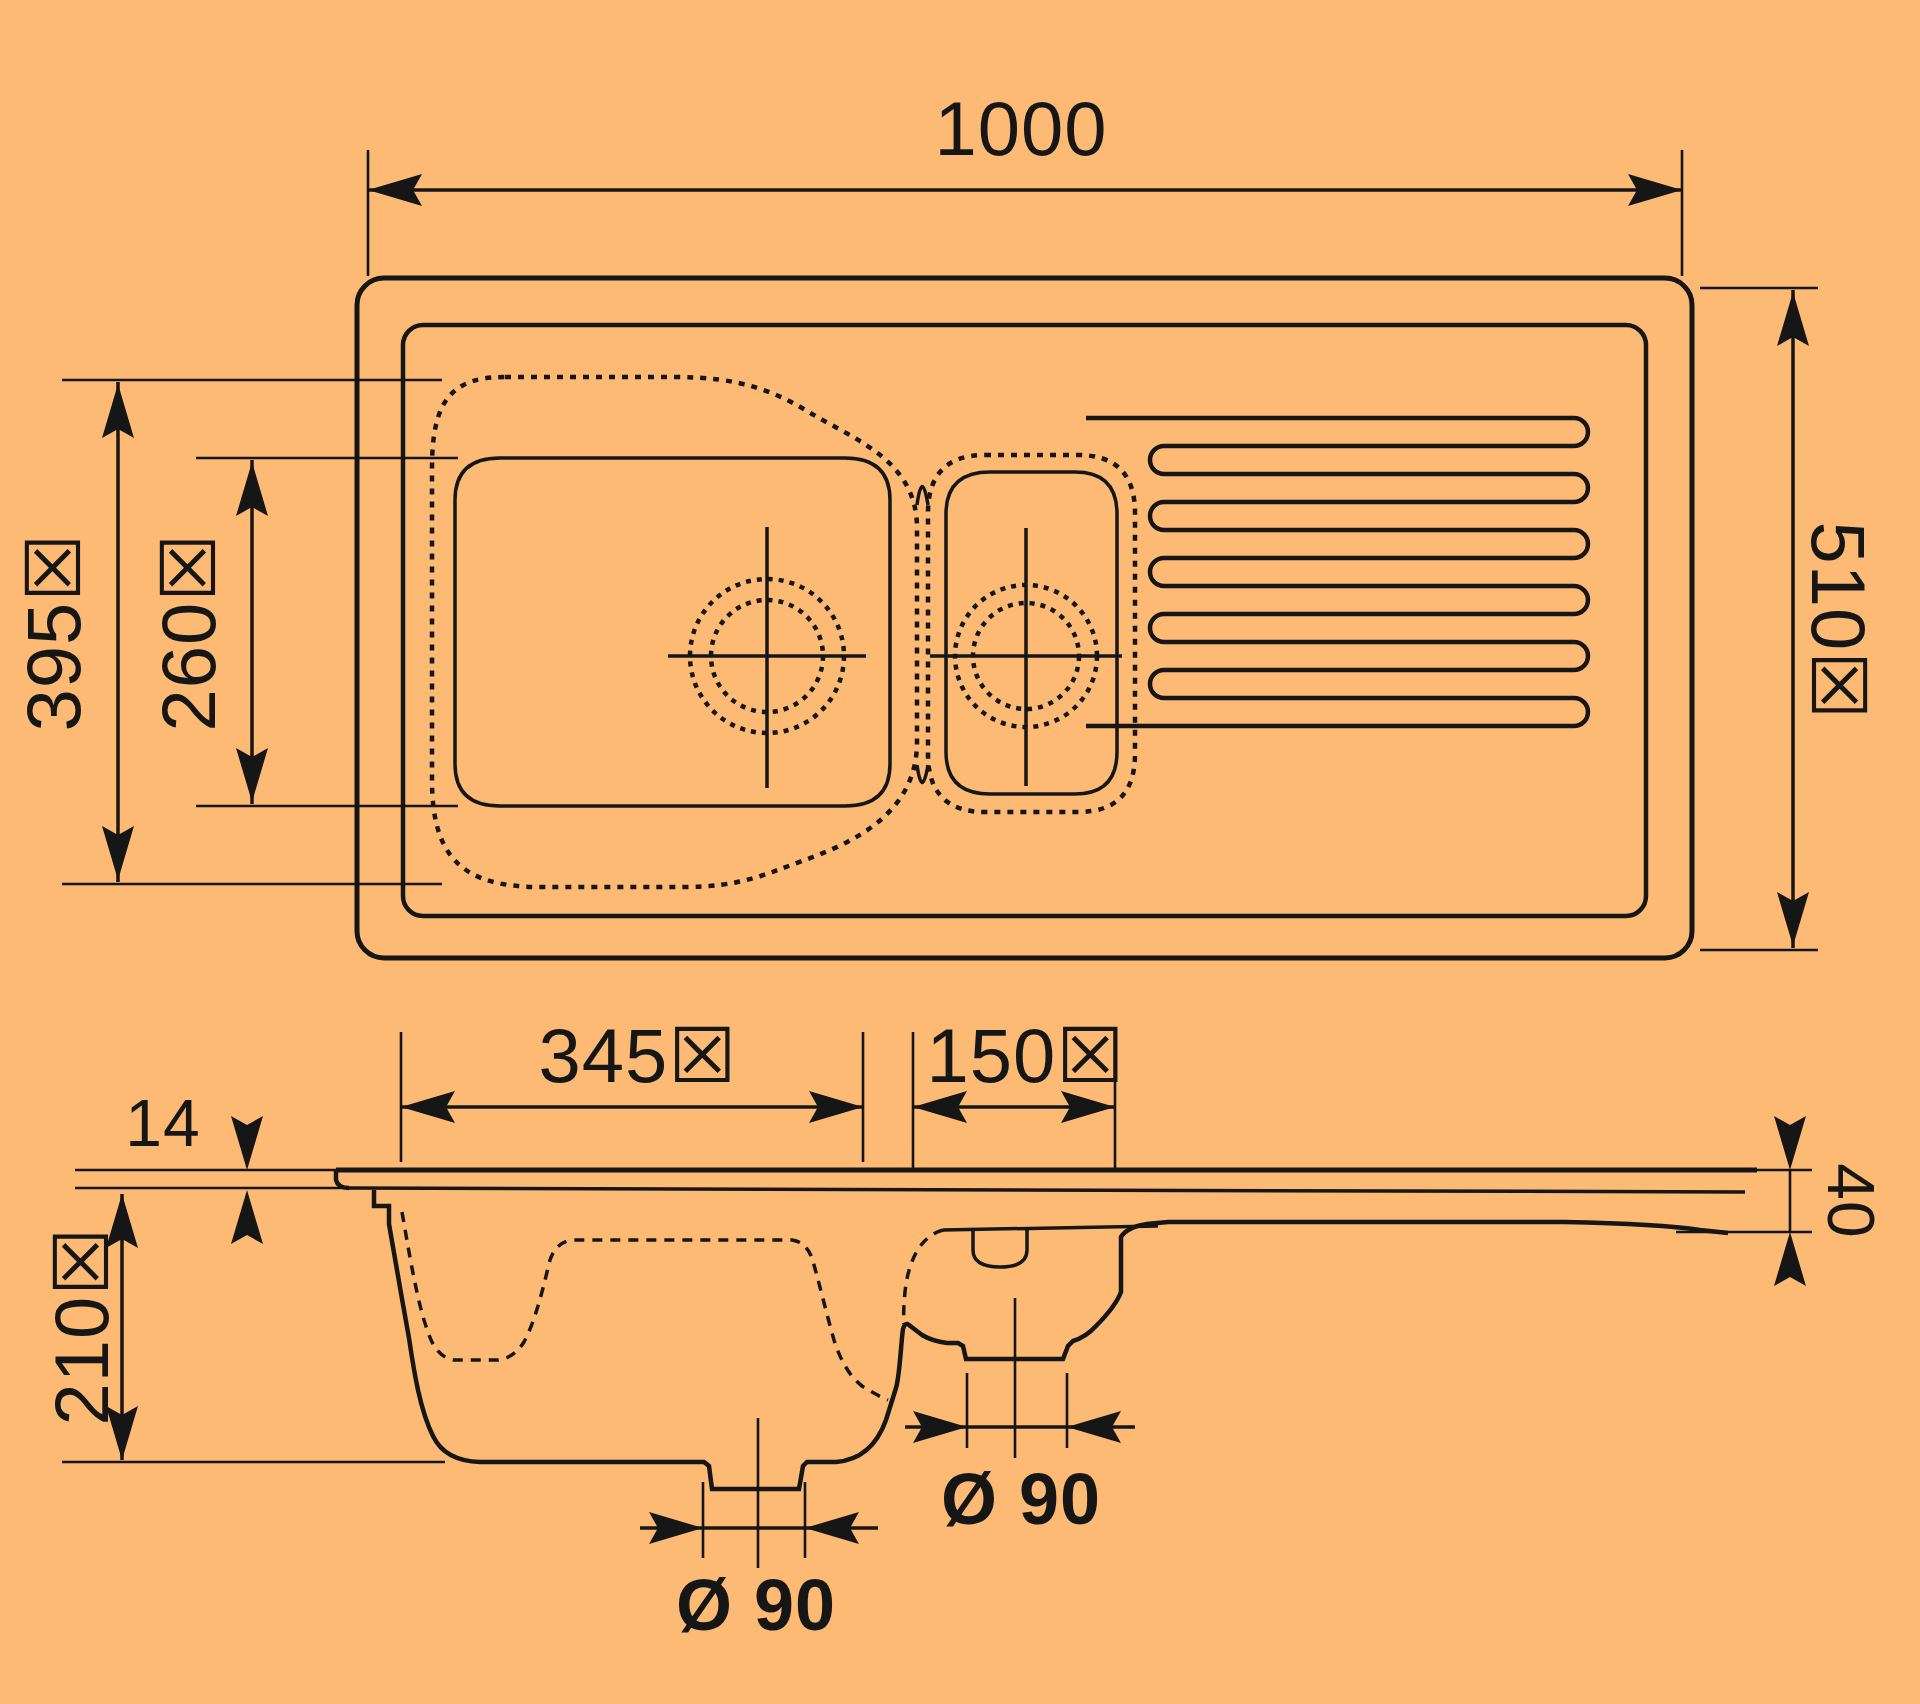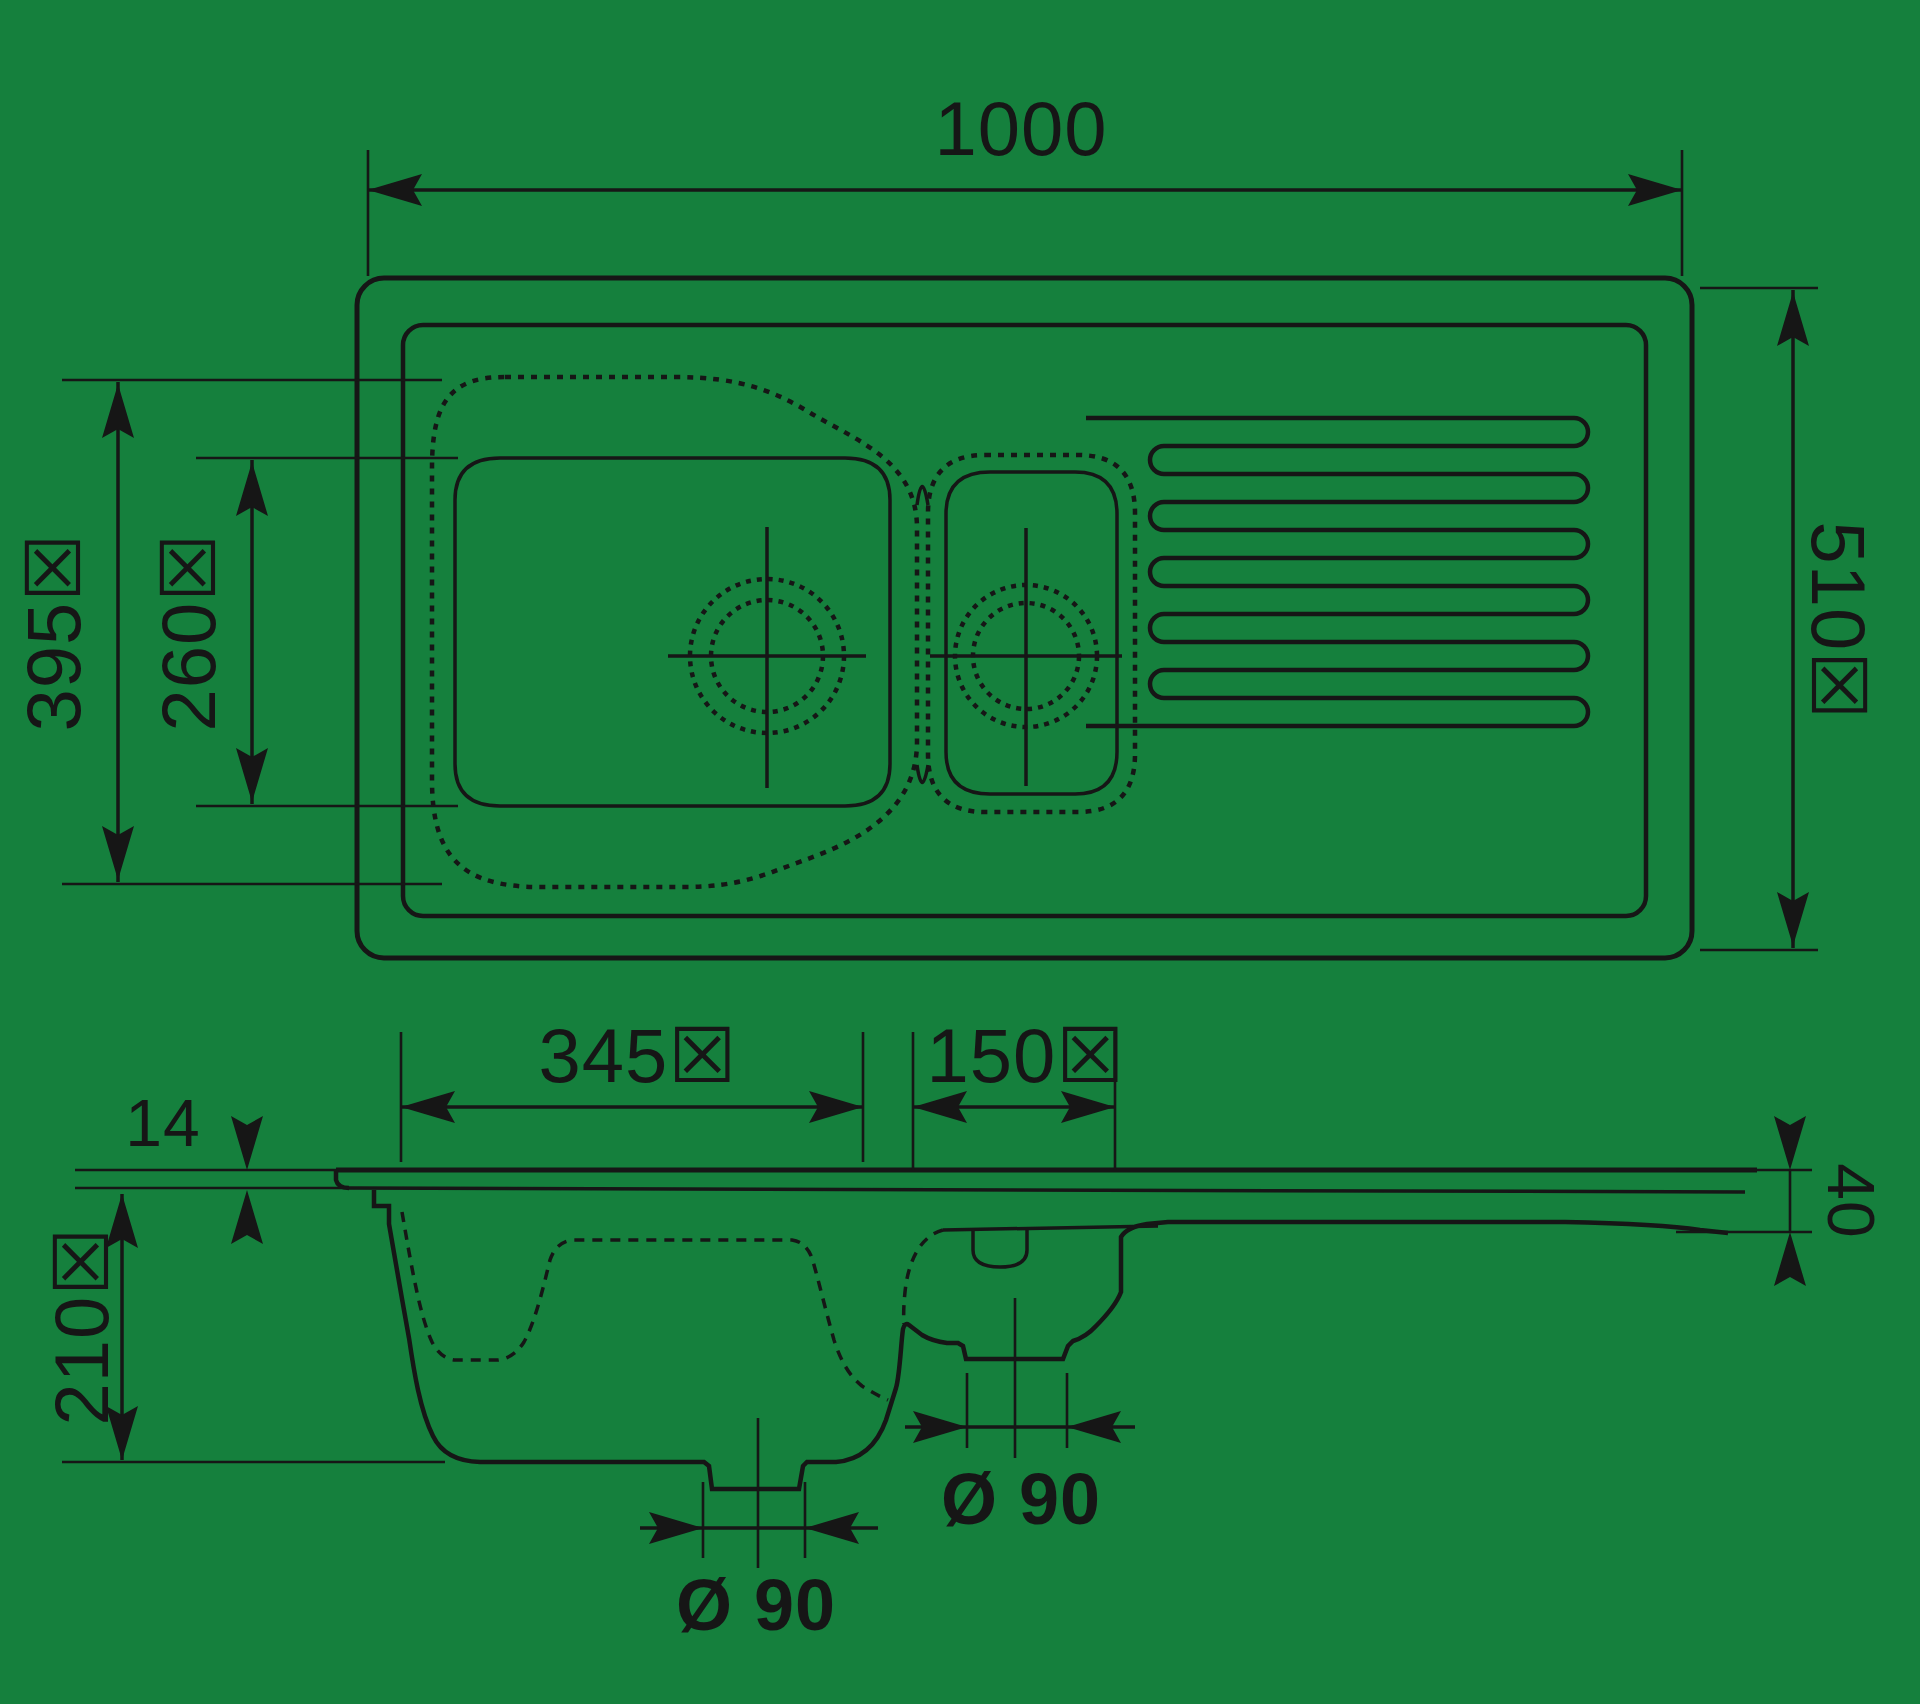--- a/index.html
+++ b/index.html
@@ -1,19 +1,19 @@
 <!DOCTYPE html>
 <html><head>
 <meta charset="utf-8">
 <style>
   html,body{margin:0;padding:0;background:#ffffff;}
   .stage{
     position:relative;
     width:1920px;height:1704px;
-    background:#15803d;
+    background:#fdba74;
     overflow:hidden;
     font-family:"Liberation Sans","DejaVu Sans",sans-serif;
   }
   svg{display:block;}
   text{
     fill:#161616;
     font-family:"Liberation Sans","DejaVu Sans",sans-serif;
     font-size:76px;
     letter-spacing:1px;
   }

